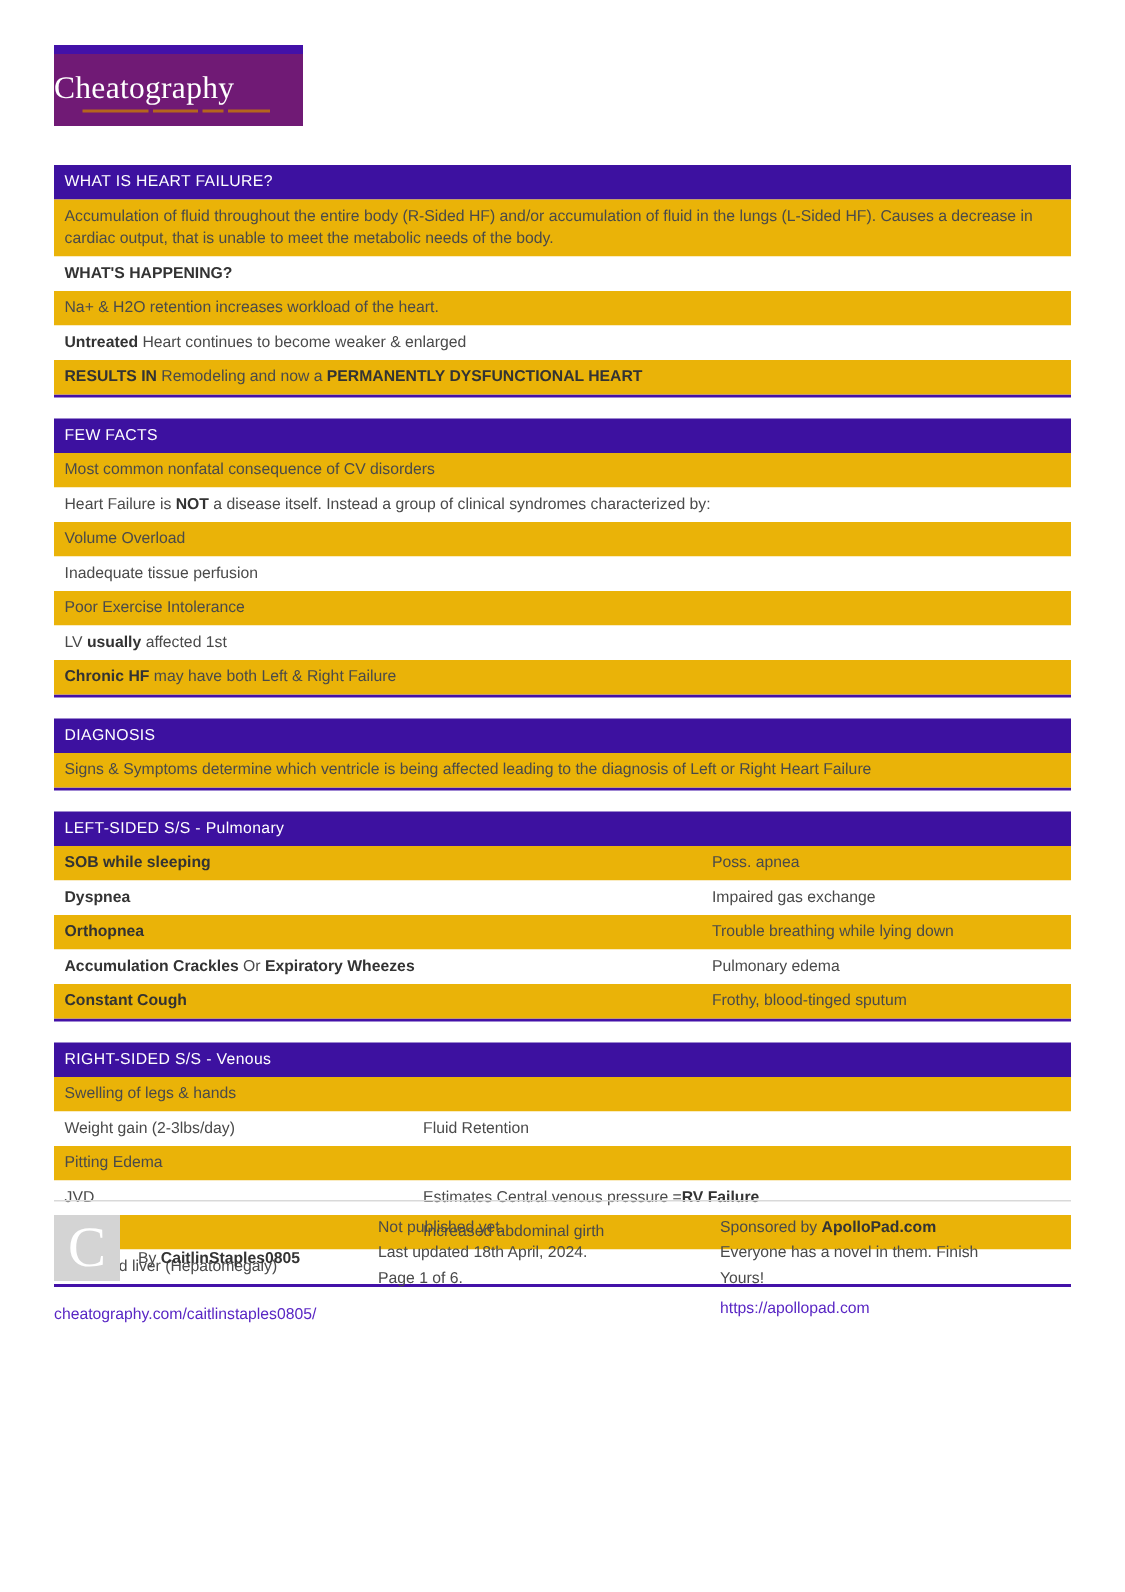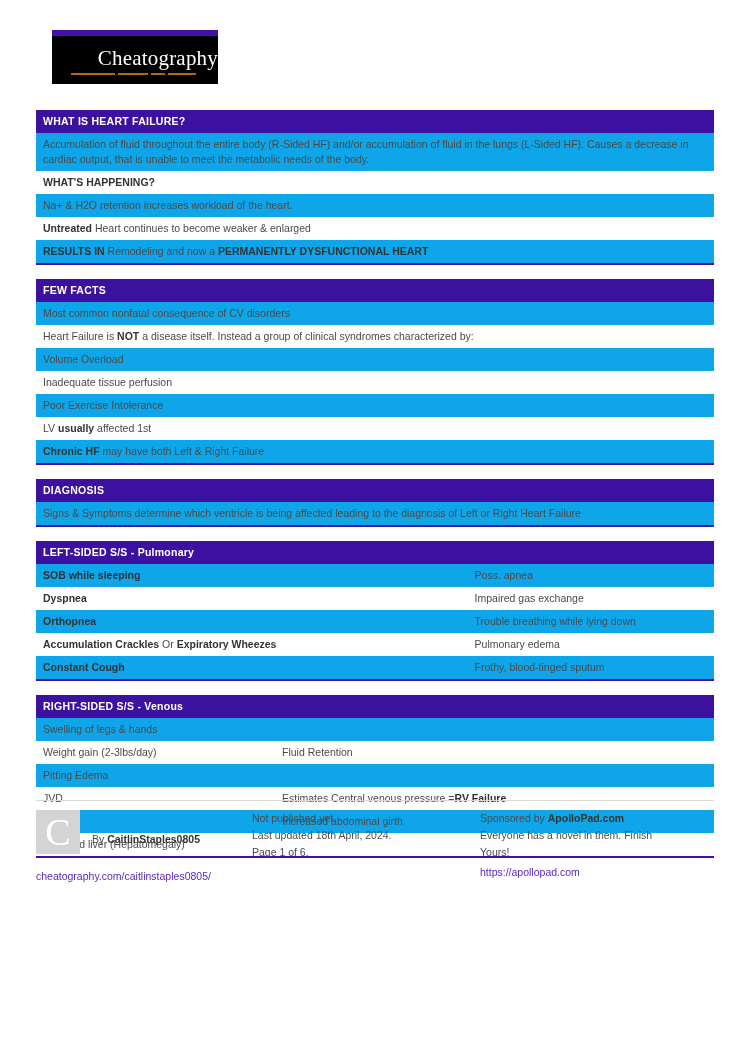--- a/index.html
+++ b/index.html
@@ -25,30 +25,30 @@
   
   .header {
     position: absolute;
     left: 36px;
     top: 30px;
     width: 678px;
     height: 62px;
   }
   .logo-box {
     position: absolute;
-    left: 16px;
+    left: 0;
     top: 0;
     width: 166px;
     height: 54px;
-    background: #000000;
+    background: #701a75;
     border-top: 6px solid #4311a8;
     box-sizing: border-box;
     display: flex;
     align-items: center;
-    justify-content: flex-end;
+    justify-content: flex-start;
   }
   .logo-text {
     position: relative;
     color: #ffffff;
     font-family: "Liberation Serif", serif;
     font-size: 21px;
     letter-spacing: 0.2px;
     white-space: nowrap;
     padding-bottom: 3px;
   }
@@ -110,39 +110,39 @@
     width: 678px;
   }
   .section {
     margin-bottom: 14px;
     border-bottom: 2px solid #4311a8;
   }
   .section-head {
     background: #3d11a0;
     color: #ffffff;
     font-size: 10.5px;
-    font-weight: bold;
+    font-weight: normal;
     letter-spacing: 0.25px;
     padding: 5px 6px 5px 7px;
     line-height: 13px;
   }
   .rows {
     display: block;
   }
   .row {
     display: flex;
     font-size: 10.5px;
     line-height: 15px;
     color: #4a4a4a;
     padding: 4px 7px 4px 7px;
     box-sizing: border-box;
     min-height: 21px;
     align-items: flex-start;
   }
-  .row.shade { background: #0ea5e9; }
+  .row.shade { background: #eab308; }
   .row.plain { background: #ffffff; }
   .cell-full { width: 100%; }
   .cell-a { width: 65%; padding-right: 8px; box-sizing: border-box; }
   .cell-b { width: 35%; }
   .cell-na { width: 36%; padding-right: 8px; box-sizing: border-box; }
   .cell-nb { width: 64%; }
   b, .b { font-weight: bold; color: #333333; }
 
   
   .footer {

